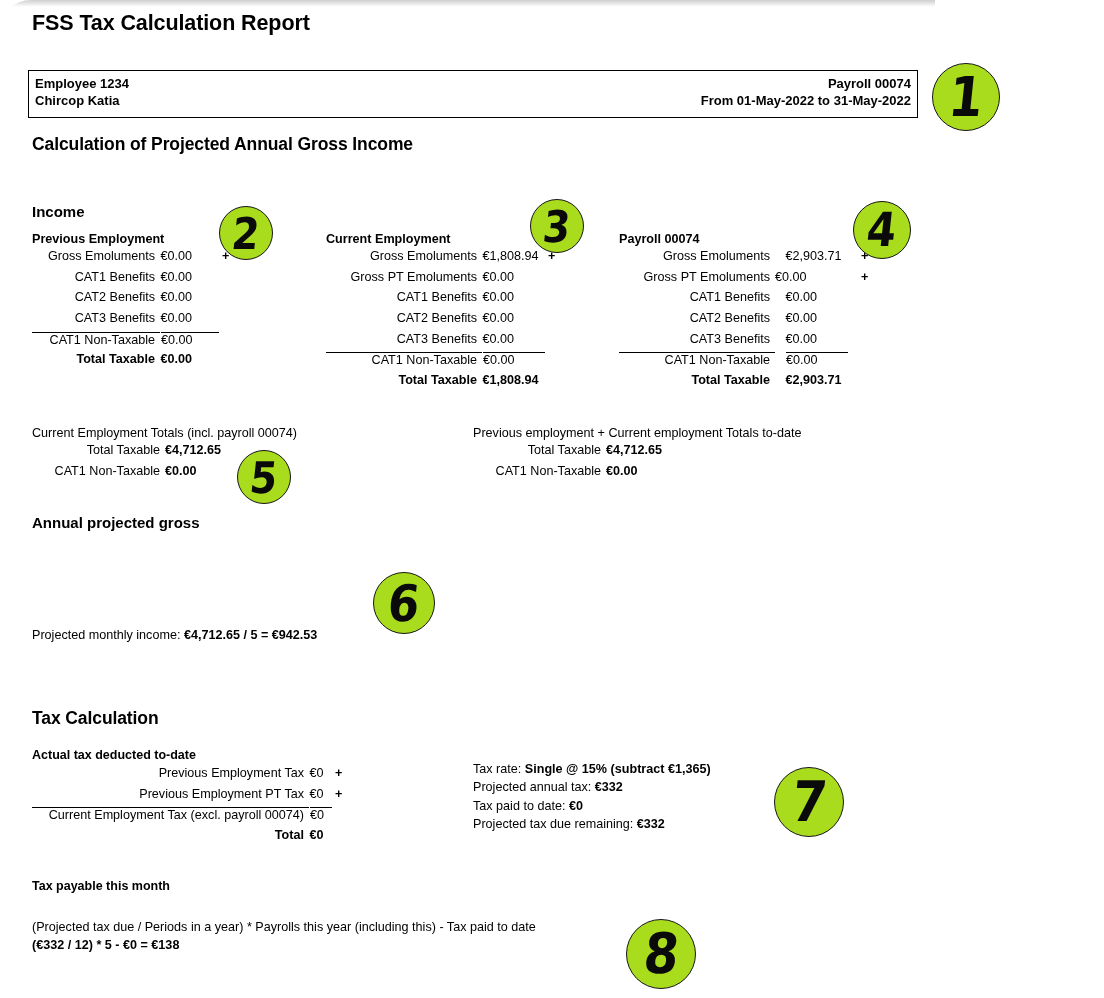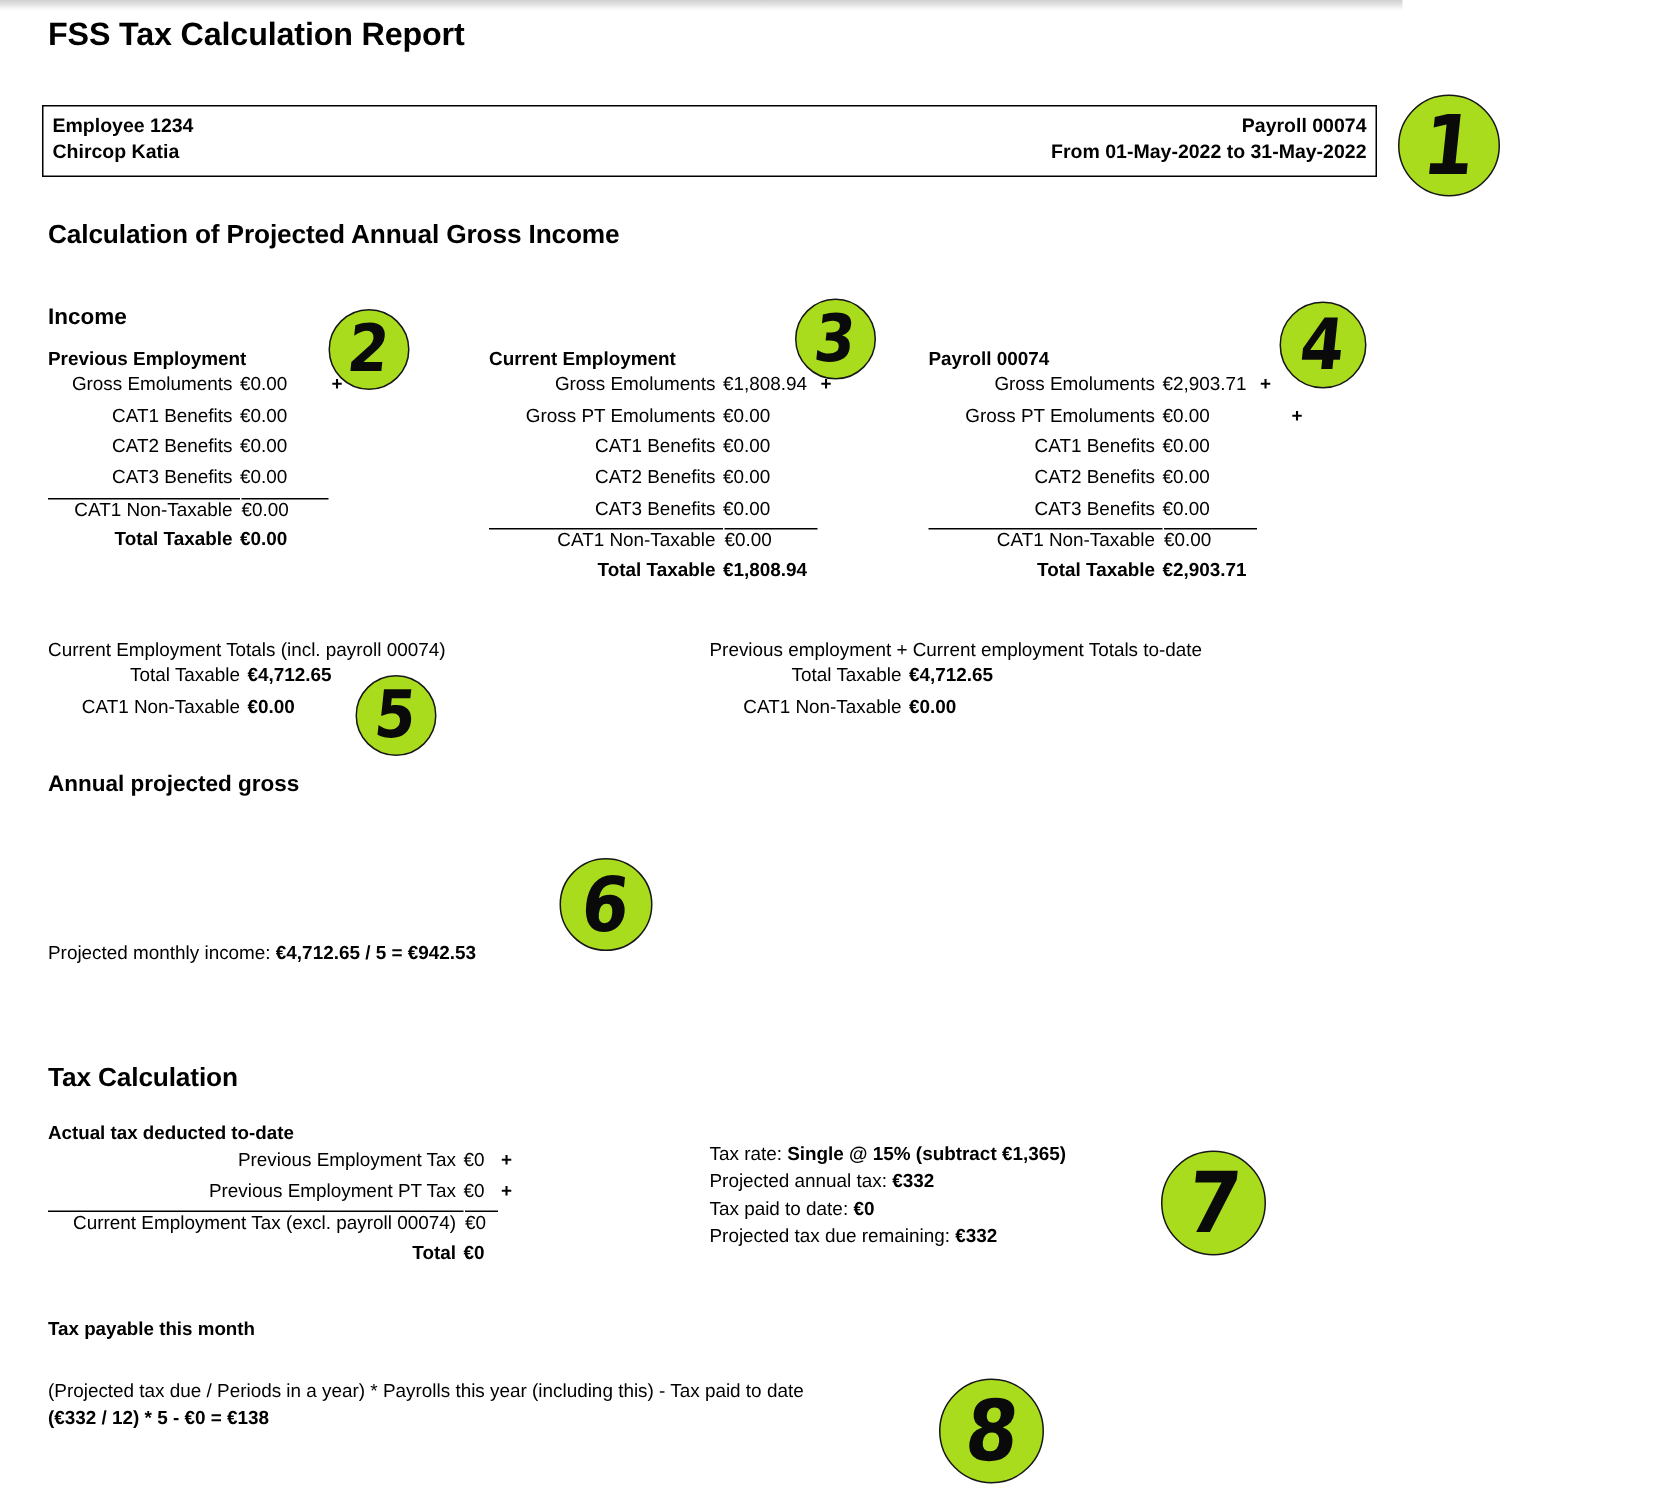--- a/index.html
+++ b/index.html
@@ -12,20 +12,21 @@
     font-family: "Liberation Sans", sans-serif;
     color: #000000;
     -webkit-font-smoothing: none;
   }
   #page {
     position: relative;
     width: 1104px;
     height: 998px;
     overflow: hidden;
     background: #ffffff;
+    border-radius: 31px;
   }
   
   .top-band {
     position: absolute;
     left: 0;
     top: 0;
     width: 935px;
     height: 7px;
     background: linear-gradient(to bottom, #cfcfcf 0%, #e4e4e4 45%, #f7f7f7 80%, #ffffff 100%);
   }
@@ -107,20 +108,21 @@
     font-weight: bold;
     font-size: 12.6px;
     margin-bottom: 3px;
     white-space: nowrap;
   }
   .lrow {
     display: flex;
     align-items: baseline;
     height: 20.7px;
     white-space: nowrap;
+    justify-content: space-between;
   }
   .lrow .lab {
     text-align: right;
     padding-right: 5px;
     box-sizing: border-box;
   }
   .lrow .val {
     text-align: left;
     box-sizing: border-box;
   }
@@ -197,21 +199,21 @@
           <div>Employee 1234</div>
           <div>Chircop Katia</div>
         </div>
         <div class="emp-right">
           <div>Payroll 00074</div>
           <div>From 01-May-2022 to 31-May-2022</div>
         </div>
       </div>
     </div>
 
-    <div class="h2" style="left:32px; top:146px;">Calculation of Projected Annual Gross Income</div>
+    <div class="h2" style="left:32px; top:134px;">Calculation of Projected Annual Gross Income</div>
 
     <div class="h3" style="left:32px; top:203px;">Income</div>
 
     <div class="ledger" id="col-prev" style="left:32px; top:232px;">
       <div class="ltitle">Previous Employment</div>
       <div class="lrow">
         <div class="lab" style="width:128px">Gross Emoluments</div>
         <div class="val" style="width:58px">€0.00</div>
         <div class="op">+</div>
       </div>

